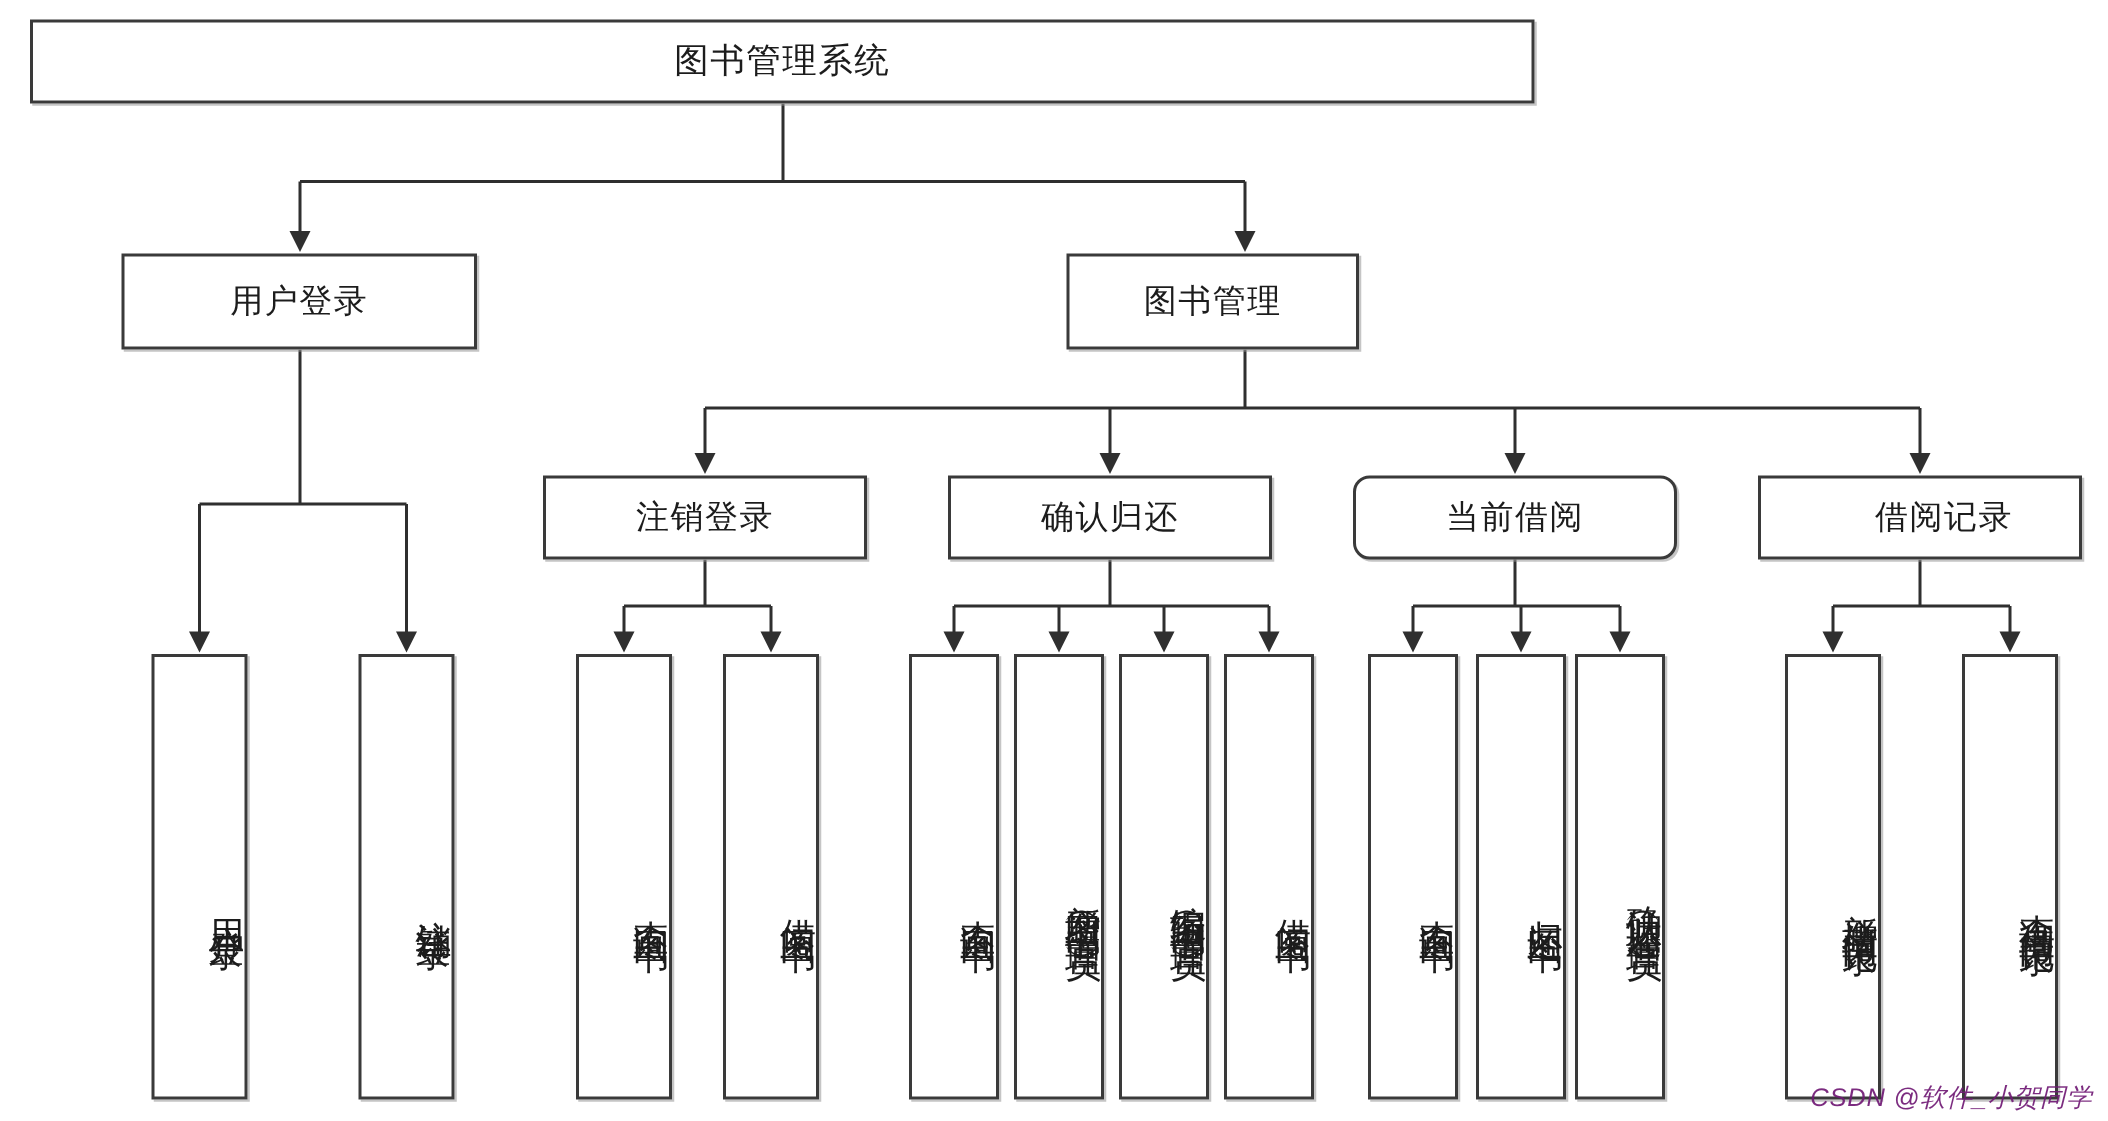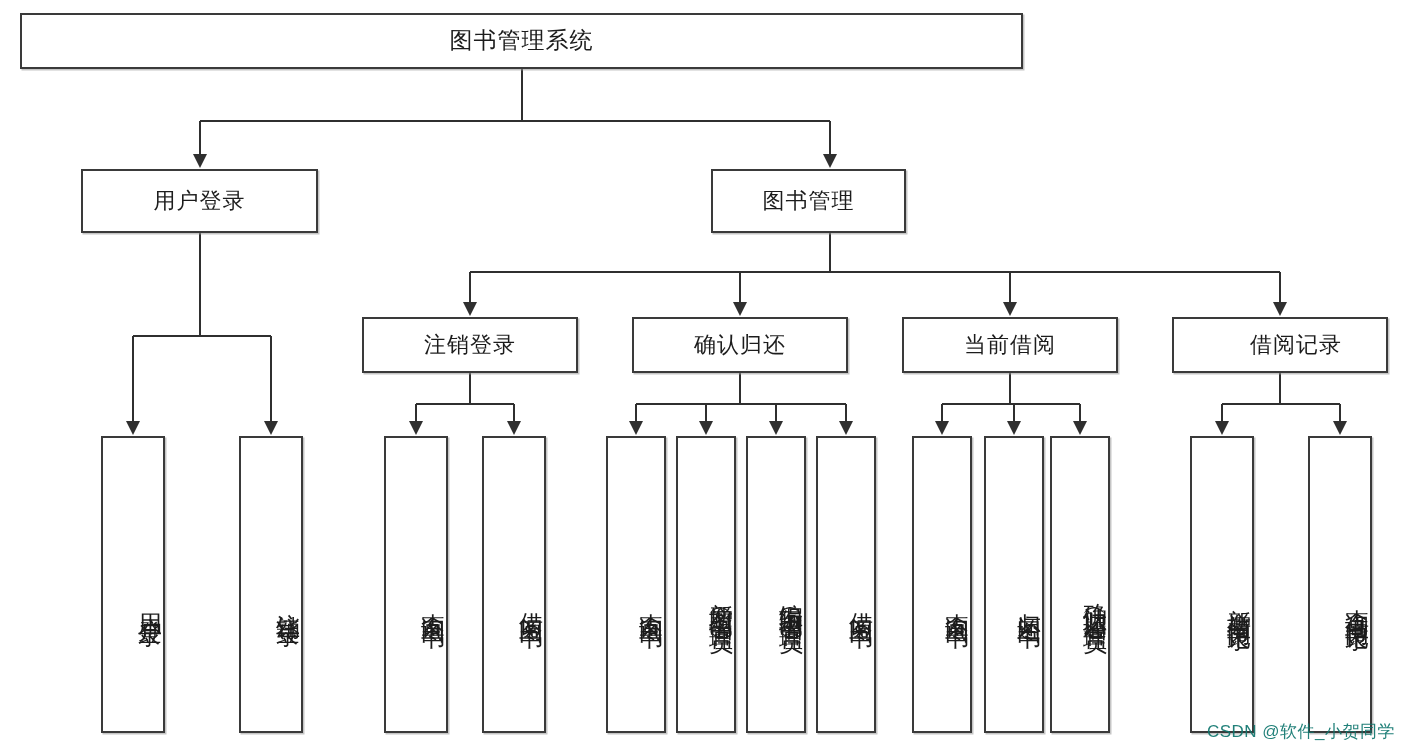--- a/index.html
+++ b/index.html
@@ -59,25 +59,26 @@
     width:0;height:0;
     border-left:7px solid transparent;
     border-right:7px solid transparent;
     border-top:14px solid #2f2f2f;
   }
   
   #watermark{
     position:absolute;
     right:10px;bottom:4px;
     font-size:17px;
-    color:#0f766e;
+    color:#701a75;
     letter-spacing:.5px;
     white-space:nowrap;
     opacity:.92;
     font-family:"Liberation Sans","DejaVu Sans",sans-serif;
+    font-style:italic;
   }
 </style>
 </head>
 <body>
 
 <div id="diagram">
 
   <div id="connectors">
       <div class="line v" style="left: 520.5px; top: 69px; height: 52px;"></div>
       <div class="line h" style="left: 199.5px; top: 120px; width: 630px;"></div>
@@ -141,21 +142,21 @@
       </div>
       <div class="node node-h" style="left: 711px; top: 169px; width: 195px; height: 64px;">
         <span class="htext">图书管理</span>
       </div>
       <div class="node node-h" style="left: 362px; top: 317px; width: 216px; height: 56px;">
         <span class="htext">注销登录</span>
       </div>
       <div class="node node-h" style="left: 632px; top: 317px; width: 216px; height: 56px;">
         <span class="htext">确认归还</span>
       </div>
-      <div class="node node-h" style="left: 902px; top: 317px; width: 216px; height: 56px;">
+      <div class="node node-h" style="left: 902px; top: 317px; width: 216px; height: 56px; border-radius: 11px;">
         <span class="htext">当前借阅</span>
       </div>
       <div class="node node-h" style="left: 1172px; top: 317px; width: 216px; height: 56px; padding-left: 32px;">
         <span class="htext">借阅记录</span>
       </div>
       <div class="node node-v" style="left: 101px; top: 436px; width: 64px; height: 297px;">
         <span class="vtext">用户登录</span>
       </div>
       <div class="node node-v" style="left: 239px; top: 436px; width: 64px; height: 297px;">
         <span class="vtext">注销登录</span>

